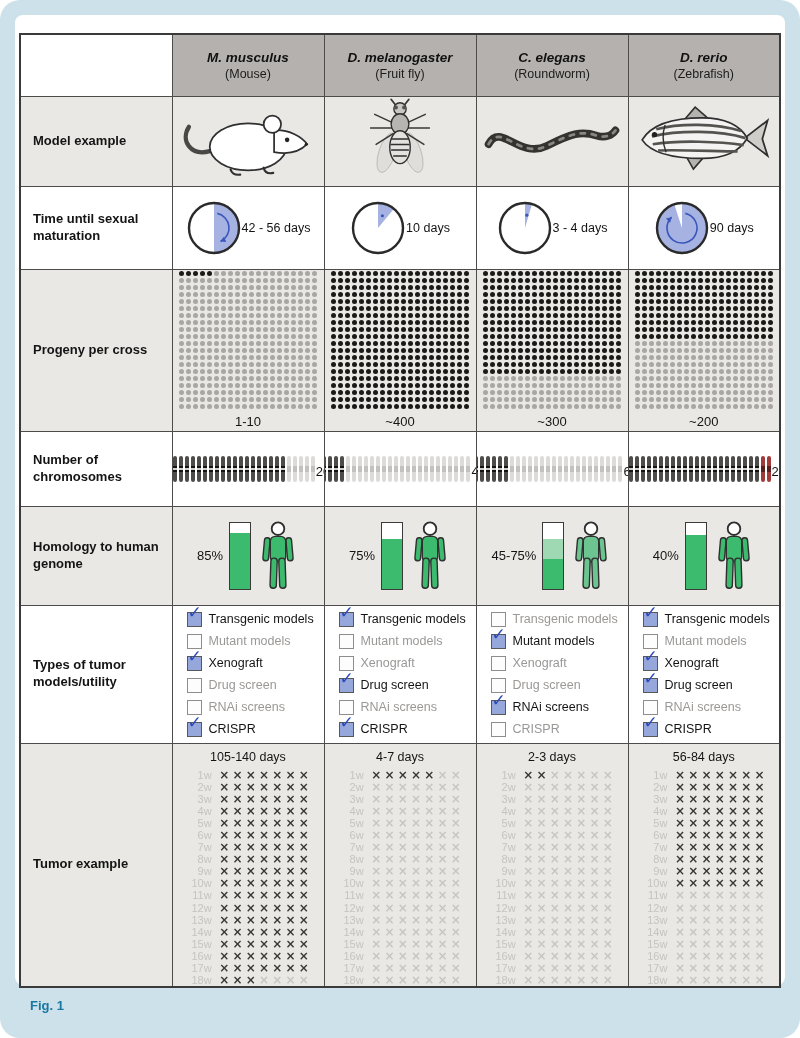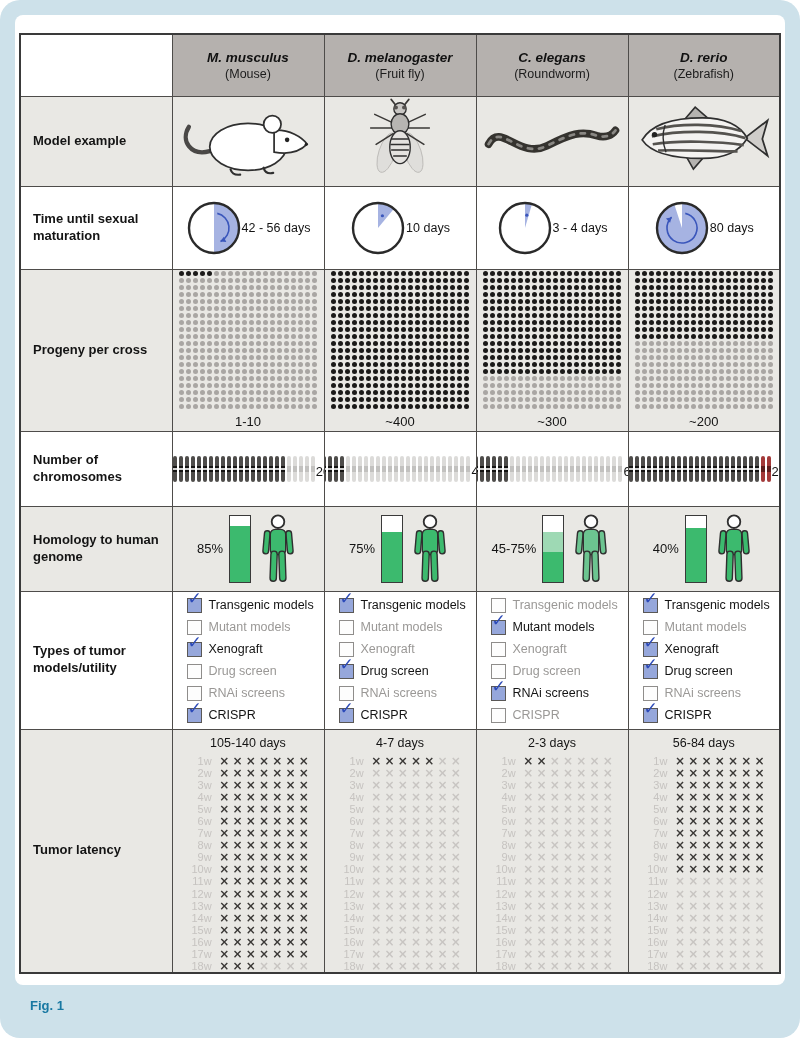--- a/index.html
+++ b/index.html
@@ -167,21 +167,21 @@
         </td>
       <td>
           <div class="time-wrap">
             <svg width="56" height="56" viewBox="0 0 56 56">
     <circle cx="28" cy="28" r="25" fill="#fff"></circle>
     <path d="M28,28 L28,3 A25,25 0 1 1 20.274575140626308,4.2235870926211625 Z" fill="#a6b3e2"></path>
     <circle cx="28" cy="28" r="25" fill="none" stroke="#2a2a2a" stroke-width="2.4"></circle>
     <path d="M31.27344434621304,13.361538260040918 A15,15 0 1 1 17.62104605885586,17.170534866042157" fill="none" stroke="#3a56bb" stroke-width="1.6"></path>
       <path d="M17.62104605885586,17.170534866042157 L11.935433559307752,18.4642931529653 L16.087015135765405,22.796079206548438 Z" fill="#3a56bb"></path>
             </svg>
-     <span class="time-label">80 days</span>
+     <span class="time-label">90 days</span>
           </div>
         </td>
     </tr>
     <tr class="gray" style="height:162px;">
       <td class="label-cell">Progeny per cross</td>
       <td>
           <div class="dots-wrap">
        <div class="dot-grid">
               <span class="dot d"></span>
               <span class="dot d"></span>
@@ -1933,21 +1933,21 @@
               <span class="chrom dk"></span>
               <span class="chrom dk"></span>
               <span class="chrom dk"></span>
               <span class="chrom rd"></span>
               <span class="chrom rd"></span>
             </div>
        <div class="num-label">25</div>
           </div>
         </td>
     </tr>
-    <tr class="gray" style="height:85px;">
+    <tr class="gray" style="height:99px;">
       <td class="label-cell">Homology to human genome</td>
       <td>
           <div class="hom-wrap">
        <span class="hom-label">85%</span>
        <div class="bar">
 
          <div class="fill" style="height:56px;background:#3cba6e"></div>
        </div>
             <svg width="42" height="76" viewBox="0 0 60 100">
     <circle cx="30" cy="11" r="9" fill="#fff" stroke="#2f2f2f" stroke-width="2.6"></circle>
@@ -2144,21 +2144,21 @@
             <div class="model-item">
       <span class="cb on" style="background:#96a7db">
                 <span class="ck" style="color:#2b49b8">✓</span>
               </span>
       <span class="lbl-on">CRISPR</span>
             </div>
           </div>
         </td>
     </tr>
     <tr class="gray" style="height:242px;">
-      <td class="label-cell">Tumor latency</td>
+      <td class="label-cell">Tumor example</td>
       <td>
           <div class="lat-wrap">
        <div class="lat-title">105-140 days</div>
             <div class="lat-row">
        <span class="wk">1w</span>
               <span class="lx d">×</span>
               <span class="lx d">×</span>
               <span class="lx d">×</span>
               <span class="lx d">×</span>
               <span class="lx d">×</span>

